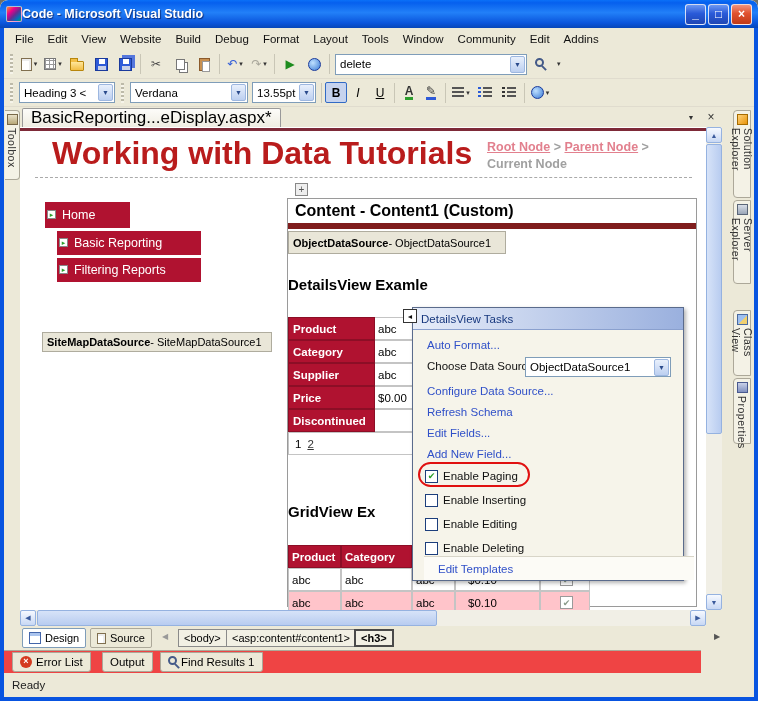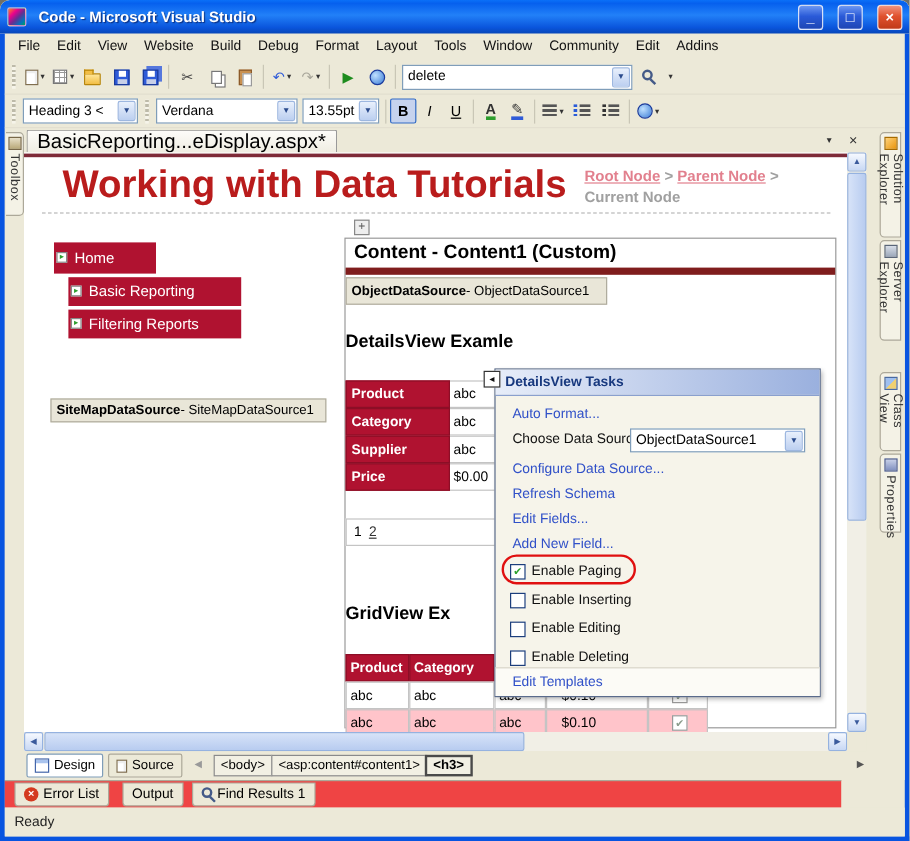--- a/index.html
+++ b/index.html
@@ -2,21 +2,21 @@
 <html><head>
 <meta charset="utf-8">
 <style>
   *{margin:0;padding:0;box-sizing:border-box}
   body{background:#6F6F68;font-family:"Liberation Sans",sans-serif}
   .window{position:relative;width:758px;height:701px;margin:0 auto;background:#ECE9D8;overflow:hidden;border-radius:8px 8px 0 0}
   .abs{position:absolute}
   
   .titlebar{position:absolute;left:0;top:0;width:758px;height:28px;border-radius:8px 8px 0 0;
     background:linear-gradient(180deg,#0A70F8 0%,#0660EE 10%,#2280F8 45%,#0A55DC 82%,#0646B8 100%);
-    display:flex;align-items:center;padding:0 6px;gap:10px}
+    display:flex;align-items:center;padding:0 6px;gap:0}
   .vsicon{width:16px;height:16px;border-radius:2px;border:1px solid rgba(255,255,255,.6);
     background:linear-gradient(135deg,#F7941E 0%,#EC008C 30%,#662D91 55%,#0072BC 80%,#00A651 100%)}
   .title-text{color:#fff;font-weight:bold;font-size:12.5px;text-shadow:1px 1px 1px rgba(0,0,50,.6);flex:1}
   .tbbtn{width:21px;height:21px;margin-left:2px;border:1px solid rgba(255,255,255,.8);border-radius:3px;color:#fff;
     font-size:12px;font-weight:bold;display:inline-flex;align-items:center;justify-content:center;
     background:linear-gradient(180deg,#6C97F2,#2A5AD8 45%,#1E46B4)}
   .tbbtn.close{background:linear-gradient(180deg,#F0927C,#E0512E 45%,#C03A18)}
   
   .frame-l{position:absolute;left:0;top:28px;width:4px;height:673px;background:#0854E0}
   .frame-r{position:absolute;right:0;top:28px;width:4px;height:673px;background:#0854E0}
@@ -89,27 +89,27 @@
   .dvval{flex:1;background:#fff;border:1px solid #C4C4C4;border-left:none;font-size:11.5px;display:flex;align-items:center;padding-left:3px}
   .gvrow{position:absolute;left:268px;height:23px;display:flex}
   .gvh{background:#B01230;border:1px solid #8C0E26;color:#fff;font-weight:bold;font-size:11.5px;display:flex;align-items:center;padding-left:3px}
   .gvc{border:1px solid #C4C4C4;font-size:11.5px;display:flex;align-items:center;padding-left:3px;background:#fff}
   .gvrow.pink .gvc{background:#FFC4CA}
   .gcb{width:13px;height:13px;border:1px solid #9A9A9A;background:#fff;color:#8C9C8C;font-size:9px;display:flex;align-items:center;justify-content:center;margin:auto}
   
   .tasks{position:absolute;left:392px;top:180px;width:272px;height:274px;background:#F6F4EA;border:1px solid #5A6B8C;
     box-shadow:2px 2px 4px rgba(0,0,0,.3);z-index:10}
   .thead{position:absolute;left:0;top:0;width:100%;height:22px;background:linear-gradient(90deg,#E7EDF9,#9AB0DE);
-    display:flex;align-items:center;padding-left:8px;font-size:11.5px;font-weight:bold;color:#17387E;border-bottom:1px solid #8AA0CE}
+    display:flex;align-items:center;padding-left:8px;font-size:11.5px;font-weight:normal;color:#17387E;border-bottom:1px solid #8AA0CE}
   .tlink{position:absolute;left:14px;font-size:11.5px;color:#3050C8;cursor:pointer;white-space:nowrap}
   .cbrow{position:absolute;left:12px;height:16px;display:flex;align-items:center;gap:5px;font-size:11.5px;color:#111}
   .cbox{width:13px;height:13px;border:1px solid #1C3E7C;background:#fff;color:#2BA02B;font-size:9px;display:flex;align-items:center;justify-content:center}
   .ellipse{position:absolute;left:5px;top:154px;width:112px;height:25px;border:2px solid #E01010;border-radius:13px;z-index:11}
   .tselect{position:absolute;height:20px;background:#fff;border:1px solid #7F9DB9;display:flex;align-items:center;font-size:11.5px;padding-left:4px}
-  .tfoot{position:absolute;left:0;bottom:0;width:100%;height:24px;background:#FCFBF6;border-top:1px solid #D8D5C8;display:flex;align-items:center}
+  .tfoot{position:absolute;left:11px;bottom:0;width:100%;height:24px;background:#FCFBF6;border-top:1px solid #D8D5C8;display:flex;align-items:center}
   .tfoot span{margin-left:14px;font-size:11.5px;color:#3050C8;cursor:pointer}
   .smarttag{position:absolute;left:383px;top:182px;width:14px;height:14px;background:#fff;border:1px solid #333;z-index:12;
     display:flex;align-items:center;justify-content:center;font-size:7px;color:#111}
   
   .sbtn{position:absolute;background:linear-gradient(#F6F9FF,#C8D8F4);border:1px solid #95B2E0;border-radius:2px;
     display:flex;align-items:center;justify-content:center;font-size:7px;color:#3A5A9C}
   .sthumb{position:absolute;background:linear-gradient(90deg,#D7E3F8,#B8CCF0);border:1px solid #95B2E0;border-radius:2px}
   .sthumbH{position:absolute;background:linear-gradient(#D7E3F8,#B8CCF0);border:1px solid #95B2E0;border-radius:2px}
   .vtrack{position:absolute;left:706px;top:127px;width:16px;height:483px;background:#F1EFE6}
   .htrack{position:absolute;left:20px;top:610px;width:686px;height:16px;background:#F1EFE6}
@@ -330,20 +330,24 @@
       <span class="dvval">abc</span>
     </div>
     <div class="dvrow" style="top:236px">
       <span class="dvlab">Supplier</span>
       <span class="dvval">abc</span>
     </div>
     <div class="dvrow" style="top:259px">
       <span class="dvlab">Price</span>
       <span class="dvval">$0.00</span>
     </div>
+    <div class="dvrow" style="top:282px">
+      <span class="dvlab">Discontinued</span>
+      <span class="dvval"></span>
+    </div>
     <div class="dvrow" style="top:305px;background:#fff;border:1px solid #C4C4C4;align-items:center;padding-left:6px;gap:6px;font-size:11.5px">
       <span>1</span>
       <span style="text-decoration:underline;color:#333">2</span>
     </div>
 
     <div class="abs" style="left:268px;top:376px;font-size:15px;font-weight:bold">GridView Ex</div>
     <div class="gvrow" style="top:418px">
       <span class="gvh" style="width:53px">Product</span>
       <span class="gvh" style="width:71px">Category</span>
       <span class="gvh" style="width:43px"></span>

